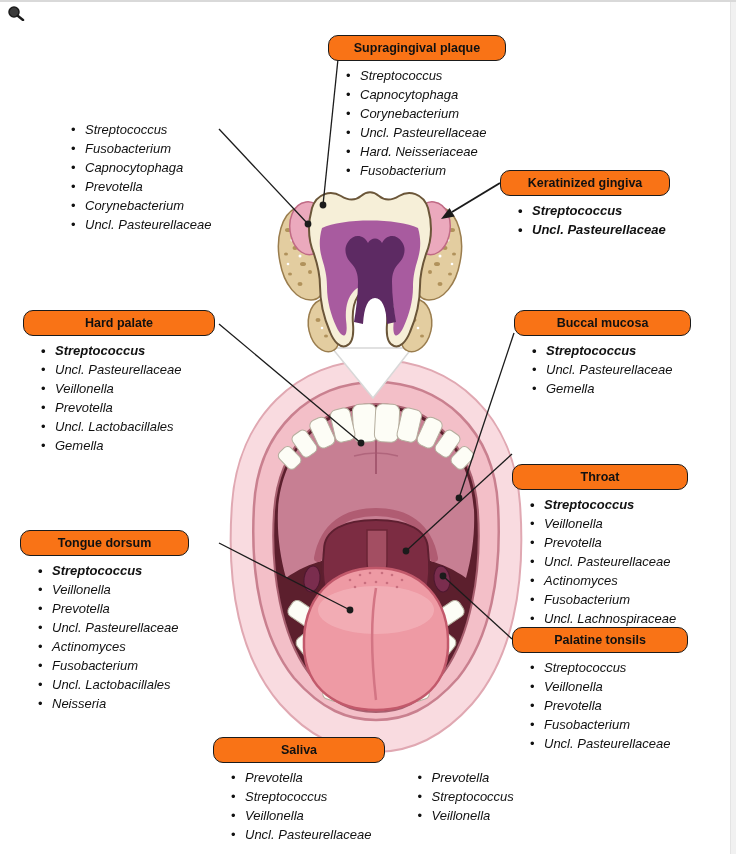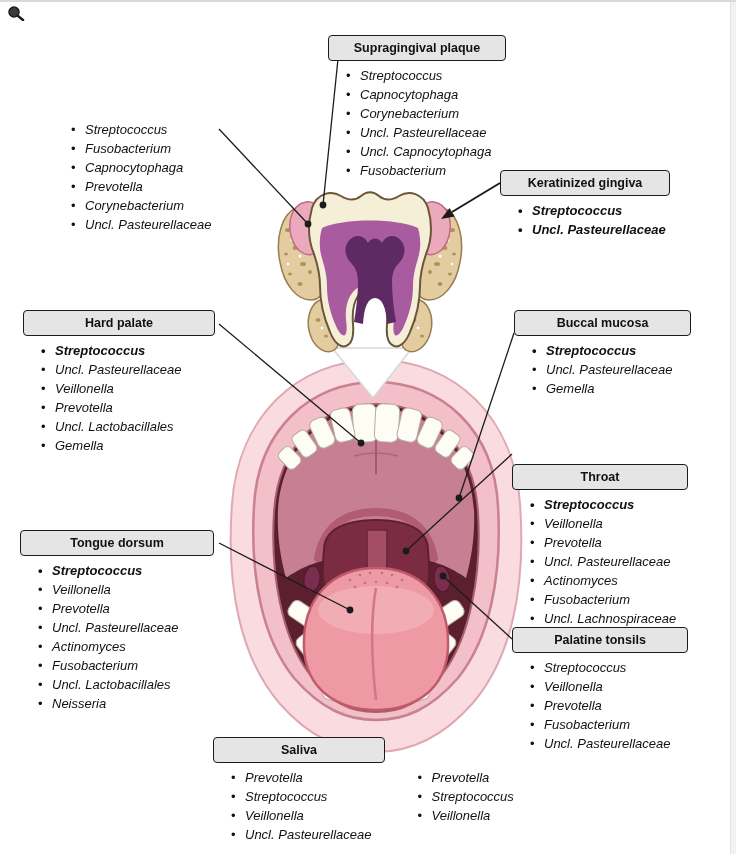--- a/index.html
+++ b/index.html
@@ -4,21 +4,21 @@
 <style>
   html,body{margin:0;padding:0;background:#fff;}
   #figure{
     position:relative;width:736px;height:854px;background:#ffffff;overflow:hidden;
     font-family:"Liberation Sans","DejaVu Sans",sans-serif;color:#111;
     border-top:2px solid #d9d9d9;box-sizing:border-box;
   }
   #art{position:absolute;left:0;top:0;z-index:1;}
   .site{position:absolute;z-index:2;}
   .site-box{
-    border:1.5px solid var(--ink,#1b1b1b);background:#e5e5e5;border-radius:4px;
+    border:1.5px solid var(--ink,#1b1b1b);background:#f97316;border-radius:10px;
     font-weight:700;font-size:12.5px;line-height:16px;padding:4px 6px;text-align:center;
     box-sizing:border-box;
   }
   .taxa{list-style:none;margin:5px 0 0 18px;padding:0;}
   .taxa li{font-style:italic;font-size:13px;line-height:19px;position:relative;padding-left:14px;white-space:nowrap;}
   .taxa li::before{content:"\2022";position:absolute;left:0;font-style:normal;}
   .taxa li.bold{font-weight:700;}
   .saliva-cols{display:flex;gap:28px;align-items:flex-start;}
   .connectors line{stroke:var(--ink,#1b1b1b);stroke-width:1.3px;}
   .connectors circle,.connectors polygon{fill:var(--ink,#1b1b1b);}
@@ -227,21 +227,21 @@
 
   <section class="site" style="left:328px;top:33px">
     <div class="site-box" style="width:178px">
       <span>Supragingival plaque</span>
     </div>
     <ul class="taxa">
         <li>Streptococcus</li>
         <li>Capnocytophaga</li>
         <li>Corynebacterium</li>
         <li>Uncl. Pasteurellaceae</li>
-        <li>Uncl. Capnocytophaga</li>
+        <li>Hard. Neisseriaceae</li>
         <li>Fusobacterium</li>
       </ul>
   </section>
 
   <section class="site" style="left:53px;top:113px">
     <ul class="taxa">
         <li>Streptococcus</li>
         <li>Fusobacterium</li>
         <li>Capnocytophaga</li>
         <li>Prevotella</li>
@@ -294,21 +294,21 @@
         <li>Veillonella</li>
         <li>Prevotella</li>
         <li>Uncl. Pasteurellaceae</li>
         <li>Actinomyces</li>
         <li>Fusobacterium</li>
         <li>Uncl. Lachnospiraceae</li>
       </ul>
   </section>
 
   <section class="site" style="left:20px;top:528px">
-    <div class="site-box" style="width:194px">
+    <div class="site-box" style="width:169px">
       <span>Tongue dorsum</span>
     </div>
     <ul class="taxa">
         <li class="bold">Streptococcus</li>
         <li>Veillonella</li>
         <li>Prevotella</li>
         <li>Uncl. Pasteurellaceae</li>
         <li>Actinomyces</li>
         <li>Fusobacterium</li>
         <li>Uncl. Lactobacillales</li>

